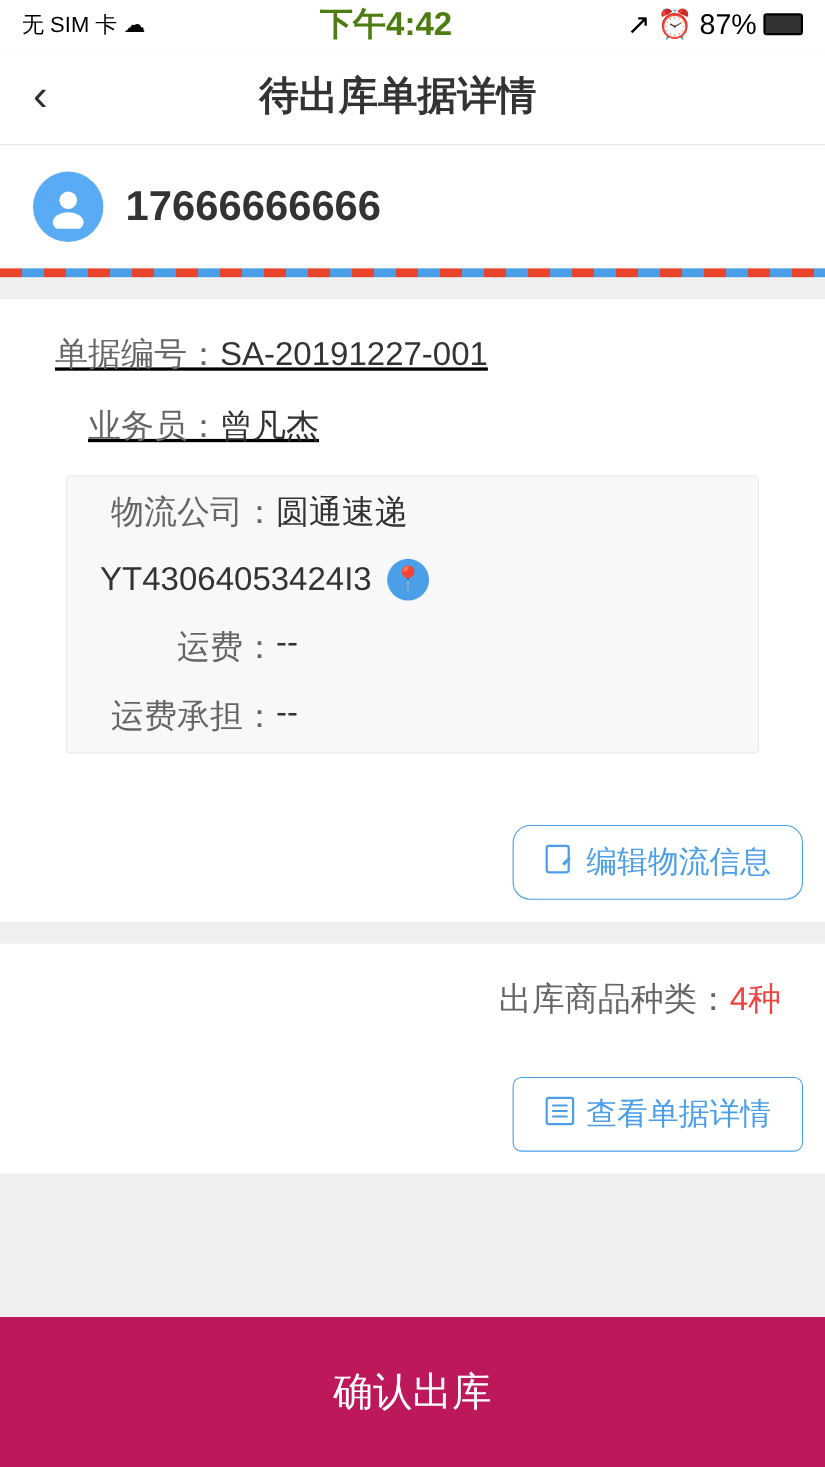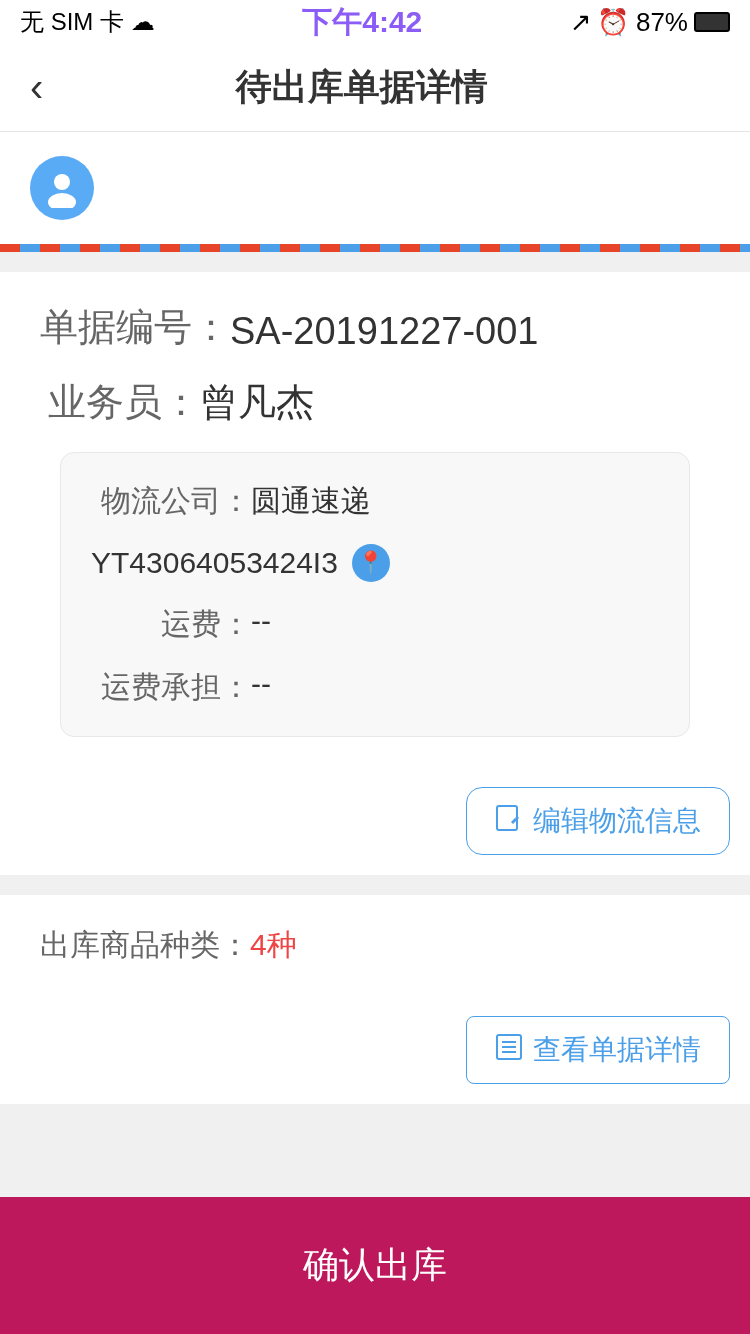--- a/index.html
+++ b/index.html
@@ -20,27 +20,27 @@
       display: flex;
       align-items: center;
       justify-content: space-between;
       padding: 0 20px;
       font-size: 28px;
     }
     .status-left {
       display: flex;
       align-items: flex-start;
       gap: 8px;
-      font-size: 24px;
+      font-size: 20px;
       color: #000;
     }
     .status-center {
       font-size: 30px;
       font-weight: 600;
-      color: #8b5cf6;
+      color: #4d7c0f;
     }
     .status-right {
       display: flex;
       align-items: center;
       gap: 6px;
       font-size: 26px;
       color: #000;
     }
 
     
@@ -110,44 +110,45 @@
     }
 
     
     .info-section {
       background: #fff;
       padding: 30px 40px;
       margin-top: 20px;
     }
     .info-row {
       display: flex;
-      align-items: flex-end;
+      align-items: center;
       margin-bottom: 24px;
-      font-size: 38px;
+      font-size: 30px;
+      text-decoration: underline;
     }
     .info-row:last-child {
       margin-bottom: 0;
     }
     .info-label {
       color: #666;
       min-width: 160px;
       text-align: right;
     }
     .info-value {
       color: #333;
       flex: 1;
     }
 
     
     .logistics-section {
       background: #f8f8f8;
       border: 1px solid #e8e8e8;
-      border-radius: 14px;
-      margin: 20px 20px 0;
-      padding: 28px 30px;
+      border-radius: 4px;
+      margin: 20px 20px 15px;
+      padding: 12px 30px;
     }
     .logistics-row {
       display: flex;
       align-items: flex-start;
       margin-bottom: 22px;
       font-size: 30px;
     }
     .logistics-row:last-child {
       margin-bottom: 0;
     }
@@ -207,20 +208,21 @@
     
     .goods-section {
       background: #fff;
       padding: 30px 40px;
     }
     .goods-row {
       display: flex;
       align-items: center;
       margin-bottom: 20px;
       font-size: 30px;
+      justify-content: flex-end;
     }
     .goods-row:last-child {
       margin-bottom: 0;
     }
     .goods-label {
       color: #666;
       min-width: 200px;
     }
     .goods-value {
       color: #ef4444;
@@ -292,20 +294,21 @@
 
 <div class="content">
 
   <div class="customer-section">
     <div class="customer-avatar">
       <svg width="40" height="40" viewBox="0 0 40 40" fill="none">
         <circle cx="20" cy="14" r="8" fill="#fff"></circle>
         <ellipse cx="20" cy="34" rx="14" ry="9" fill="#fff"></ellipse>
       </svg>
     </div>
+    <span class="customer-phone">17666666666</span>
   </div>
 
   <div class="dashed-divider"></div>
 
   <div class="info-section">
     <div class="info-row">
       <span class="info-label">单据编号：</span>
       <span class="info-value">SA-20191227-001</span>
     </div>
     <div class="info-row">

